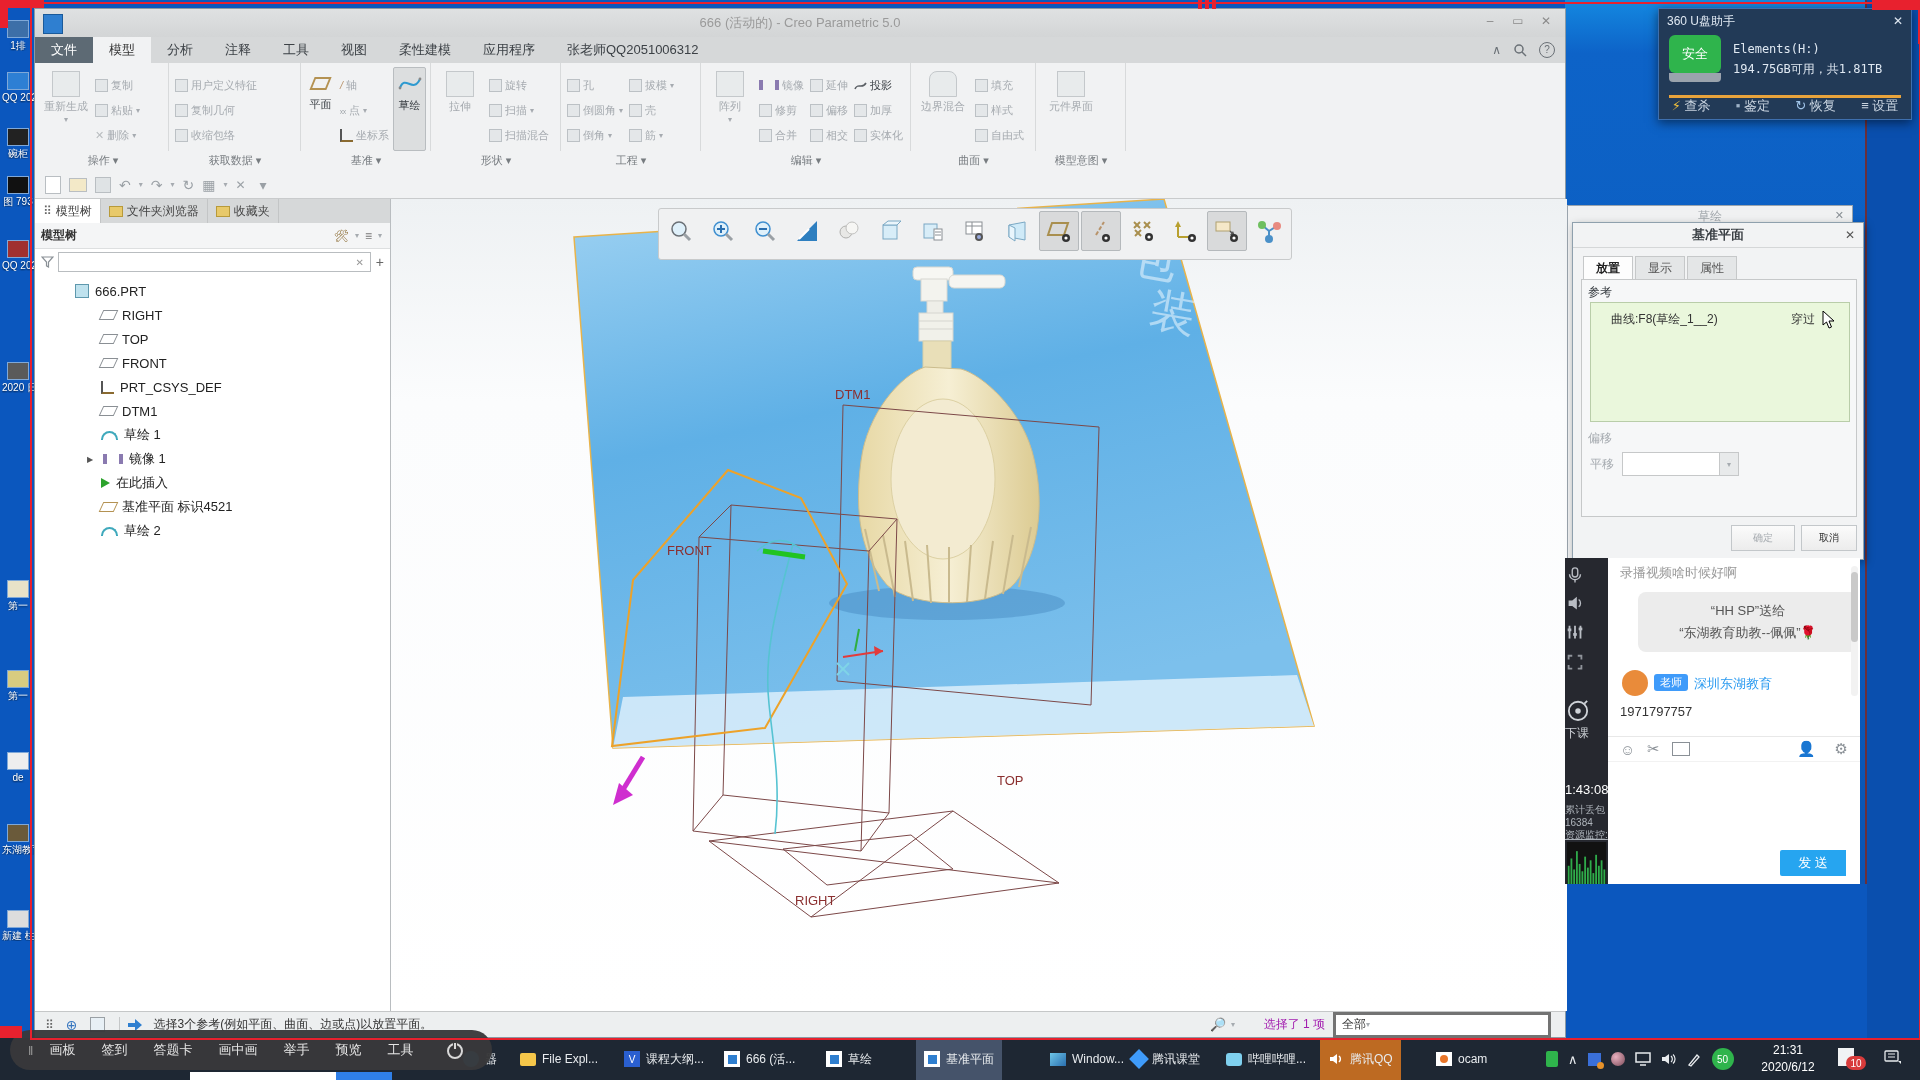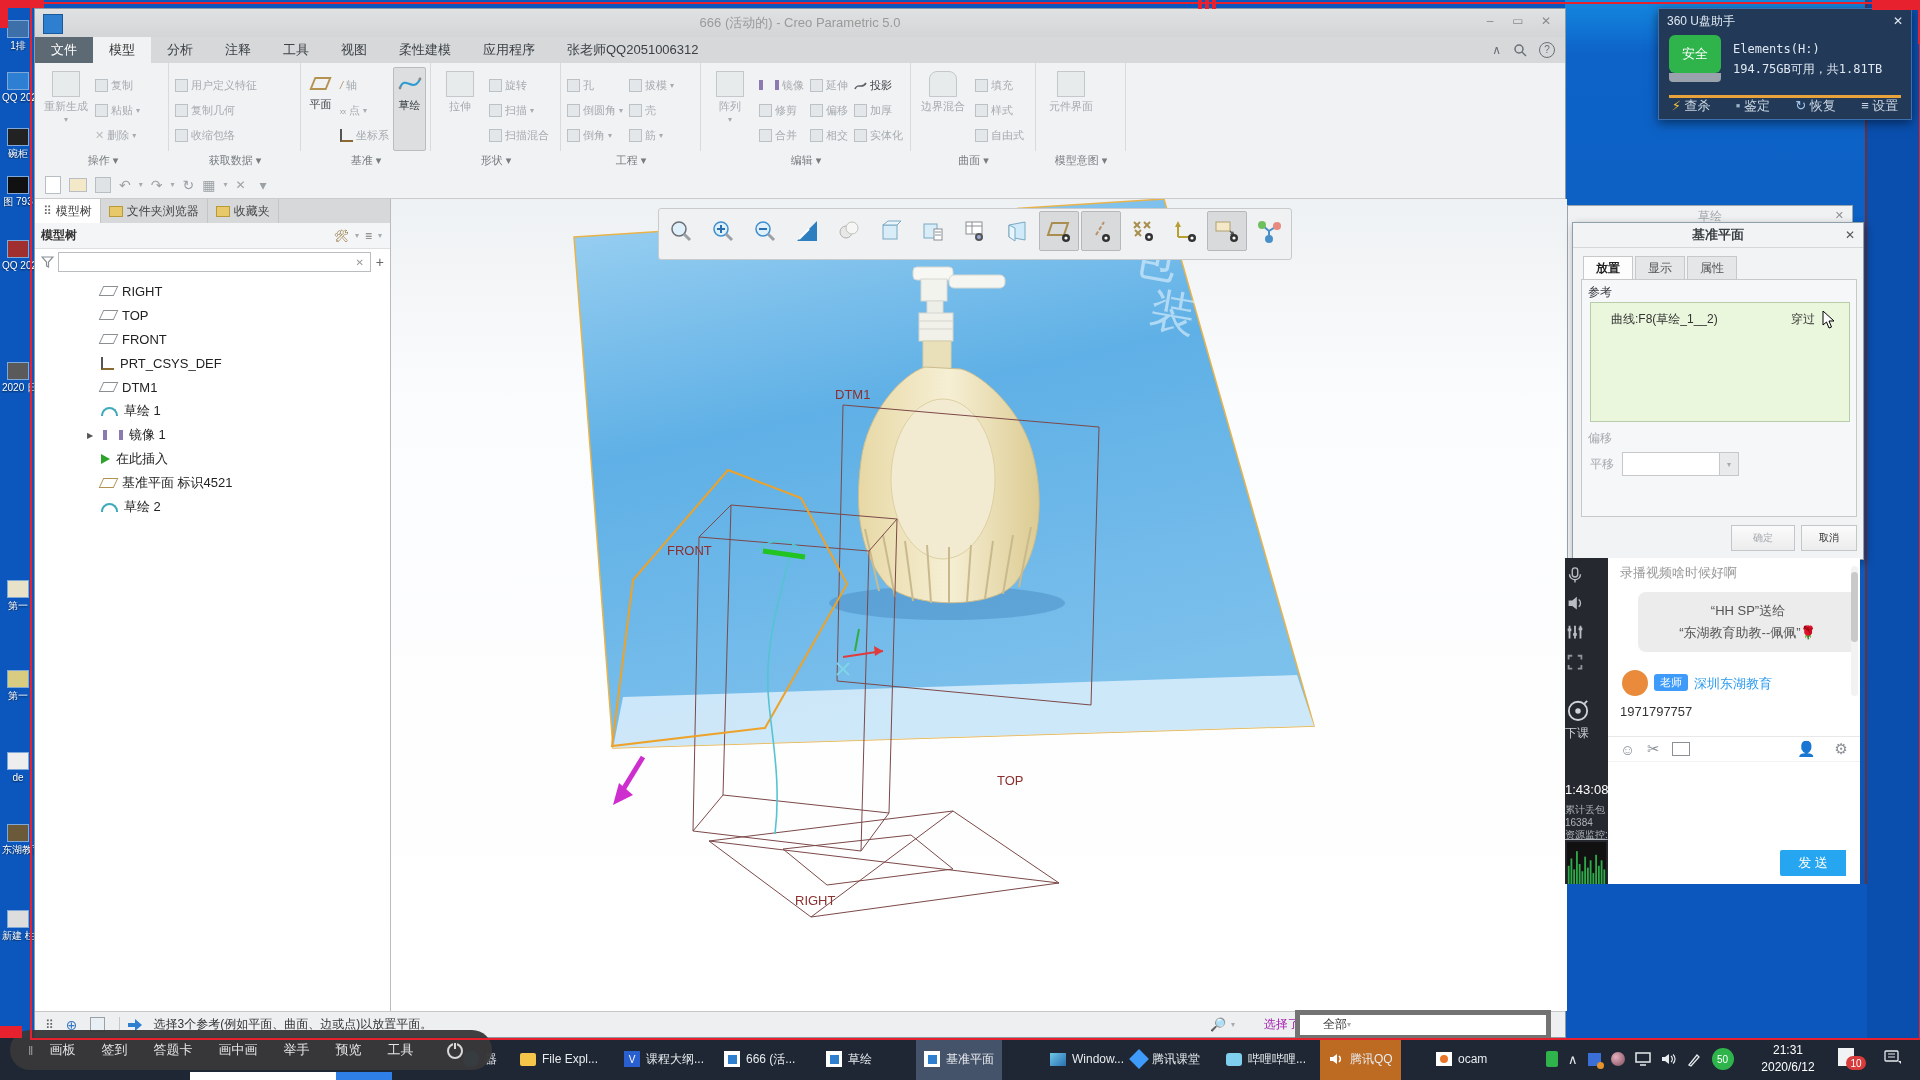--- a/index.html
+++ b/index.html
@@ -403,20 +403,24 @@
       </div>
       <div class="pfilter">
         <svg width="13" height="12" viewBox="0 0 13 12">
             <path d="M1 1 h11 l-4.5 5 v5 l-2 -1.2 v-3.8 Z" fill="none" stroke="#8a9096" stroke-width="1.2"></path>
           </svg>
         <input style="flex: 1 1 0%; height: 18px; border: 1px solid rgb(185, 189, 192); font-size: 11px; padding: 0px 16px 0px 4px;">
         <span style="margin-left:-20px;color:#999;font-size:10px;z-index:2">✕</span>
         <span style="color:#666;font-size:14px;margin-left:8px">+</span>
       </div>
       <div class="tree">
+        <div class="titem">
+            <span class="i-cube"></span>
+            <span>666.PRT</span>
+          </div>
         <div class="titem child">
             <span class="i-plane"></span>
             <span>RIGHT</span>
           </div>
         <div class="titem child">
             <span class="i-plane"></span>
             <span>TOP</span>
           </div>
         <div class="titem child">
             <span class="i-plane"></span>
@@ -665,21 +669,21 @@
       <span style="margin-left:14px;width:1px;height:16px;background:#c5c7c8"></span>
       <svg width="14" height="12" viewBox="0 0 14 12" style="margin-left:8px">
           <polygon points="0,4 7,4 7,0 14,6 7,12 7,8 0,8" fill="#2f7fd0"></polygon>
         </svg>
       <span style="margin-left:12px;color:#333">选择3个参考(例如平面、曲面、边或点)以放置平面。</span>
       <div class="a fx" style="right:330px;gap:4px">
         <span style="font-size:13px">🔎</span>
         <span class="car">▾</span>
       </div>
       <span class="a" style="right:240px;color:#a21caf">选择了 1 项</span>
-      <div class="a fx" style="right:14px;width:200px;height:20px;background:#fff;border:5px solid #737373;justify-content:flex-start;padding:0 23px">
+      <div class="a fx" style="right:14px;width:200px;height:20px;background:#fff;border:3px solid #737373;justify-content:flex-start;padding:0 6px">
         <span>全部</span>
         <span class="car">▾</span>
       </div>
     </div>
   </div>
 
   <div class="ghostwin">
     <div class="fx" style="height:20px;justify-content:center;color:#a0a6ab;font-size:12px">
         <span>草绘</span>
       </div>

